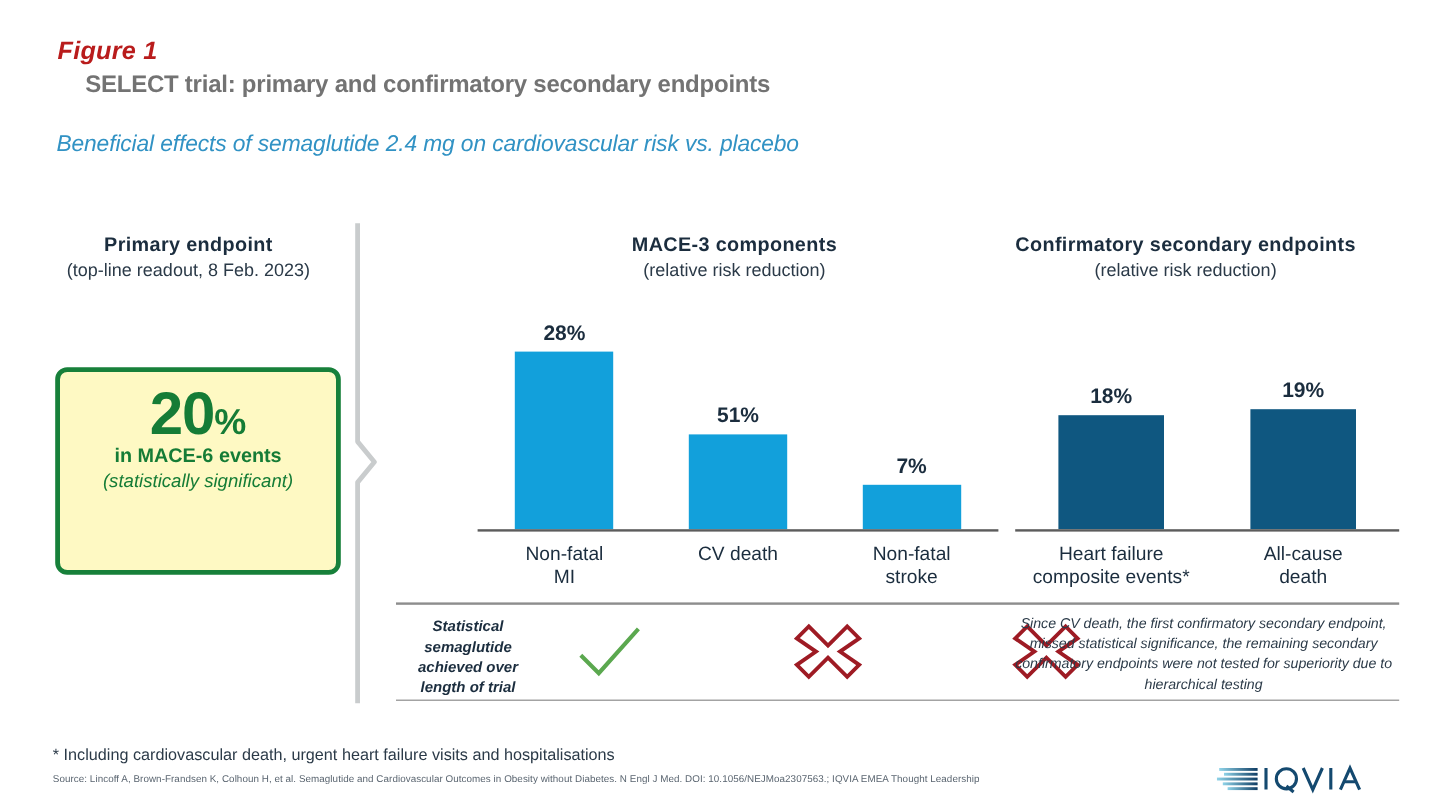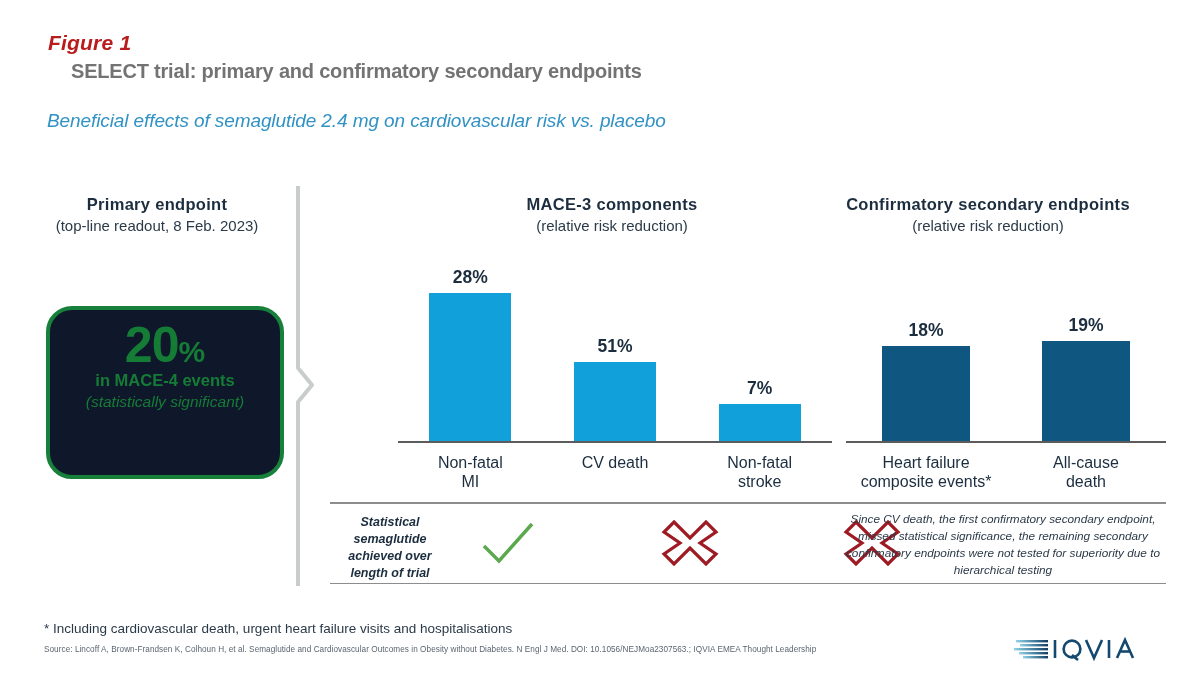--- a/index.html
+++ b/index.html
@@ -32,21 +32,21 @@
   .sect-head .l1{font-size:16.5px;font-weight:bold;color:#1b2d3e;letter-spacing:.3px;white-space:nowrap;}
   .sect-head .l2{font-size:15px;color:#2b3a48;margin-top:3px;white-space:nowrap;}
 
   #head-primary{left:18px;top:195px;width:278px;}
   #head-mace{left:392px;top:195px;width:440px;}
   #head-secondary{left:812px;top:195px;width:352px;}
 
   
   #primary-callout{
     position:absolute;left:46px;top:306px;width:238px;height:173px;
-    border:4px solid #17803a;border-radius:26px;background:#0f172a;
+    border:4px solid #17803a;border-radius:10px;background:#fef9c3;
     box-sizing:border-box;display:flex;flex-direction:column;
     align-items:center;justify-content:flex-start;padding-top:10px;
   }
   #callout-big{color:#157c36;font-weight:bold;line-height:1;white-space:nowrap;}
   #callout-big .num{font-size:50px;letter-spacing:-1px;}
   #callout-big .pct{font-size:30px;}
   .callout-line{color:#157c36;font-weight:bold;font-size:16.5px;line-height:1.25;white-space:nowrap;}
   #callout-l1{margin-top:8px;}
   #callout-note{color:#157c36;font-style:italic;font-size:15.5px;margin-top:2px;white-space:nowrap;}
 
@@ -119,21 +119,21 @@
   </div>
   <div class="sect-head" id="head-secondary">
     <div class="l1">Confirmatory secondary endpoints</div>
     <div class="l2">(relative risk reduction)</div>
   </div>
 
   <div id="primary-callout">
     <div id="callout-big">
       <span class="num">20</span><span class="pct">%</span>
     </div>
-    <div class="callout-line">in MACE-4 events</div>
+    <div class="callout-line">in MACE-6 events</div>
     <div id="callout-note">(statistically significant)</div>
   </div>
 
   <div id="panel-divider">
     <svg width="30" height="400" viewBox="0 0 30 400">
       <path d="M10 0 L10 182 L24 199 L10 216 L10 400" fill="none" stroke="#c9cccd" stroke-width="4" stroke-linecap="round" stroke-linejoin="round"></path>
     </svg>
   </div>
 
   <div class="chart" id="chart-mace">

